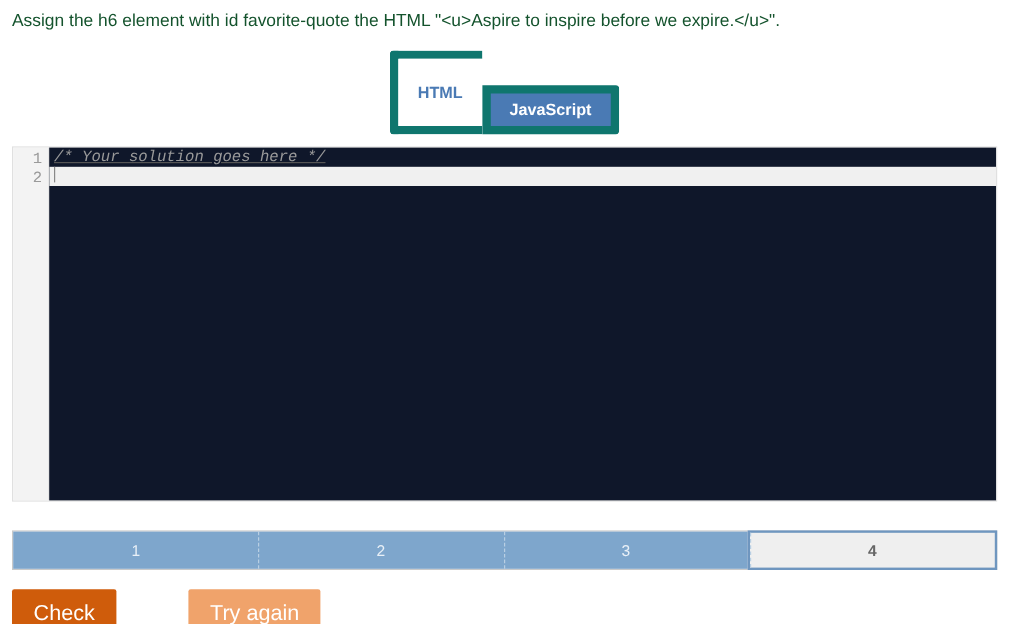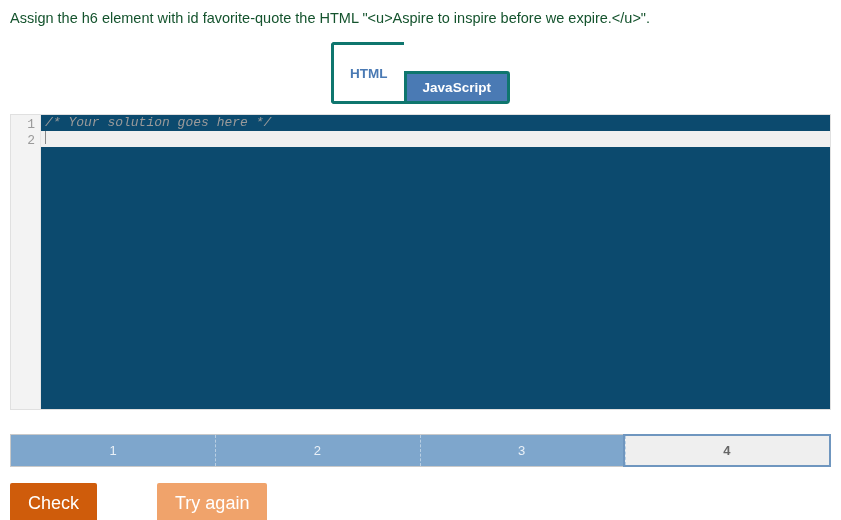--- a/index.html
+++ b/index.html
@@ -24,21 +24,21 @@
   }
   .tab-group {
     display: inline-flex;
     border-radius: 3px;
     overflow: hidden;
   }
   .tab-btn {
     padding: 6px 16px;
     font-size: 13.5px;
     font-weight: 700;
-    border: 3px solid #0f766e;
+    border: 7px solid #0f766e;
     background: #fff;
     color: #4a7ab4;
     cursor: pointer;
   }
   .tab-btn.left { border-top-left-radius: 3px; border-bottom-left-radius: 3px; border-right: none; }
   .tab-btn.right { border-top-right-radius: 3px; border-bottom-right-radius: 3px; }
   .tab-btn.active { background: #4a7ab4; color: #fff; margin-top: 29px; }
   .editor-wrap {
     border: 1px solid #e0e0e0;
     height: 296px;
@@ -51,23 +51,24 @@
     background: #f3f3f3;
     color: #9a9a9a;
     text-align: right;
     padding: 2px 5px 0 0;
     user-select: none;
     border-right: 1px solid #e6e6e6;
   }
   .gutter div { height: 16px; line-height: 16px; }
   .code-area {
     flex: 1;
-    background: #0c4a6e;
+    background: #0f172a;
     position: relative;
     overflow: hidden;
+    text-decoration: underline;
   }
   .code-line {
     height: 16px;
     line-height: 16px;
     padding-left: 4px;
     white-space: pre;
   }
   .code-line.hl { background: #f0f0f0; }
   .comment { color: #9a9a9a; font-style: italic; }
   .cursor {

